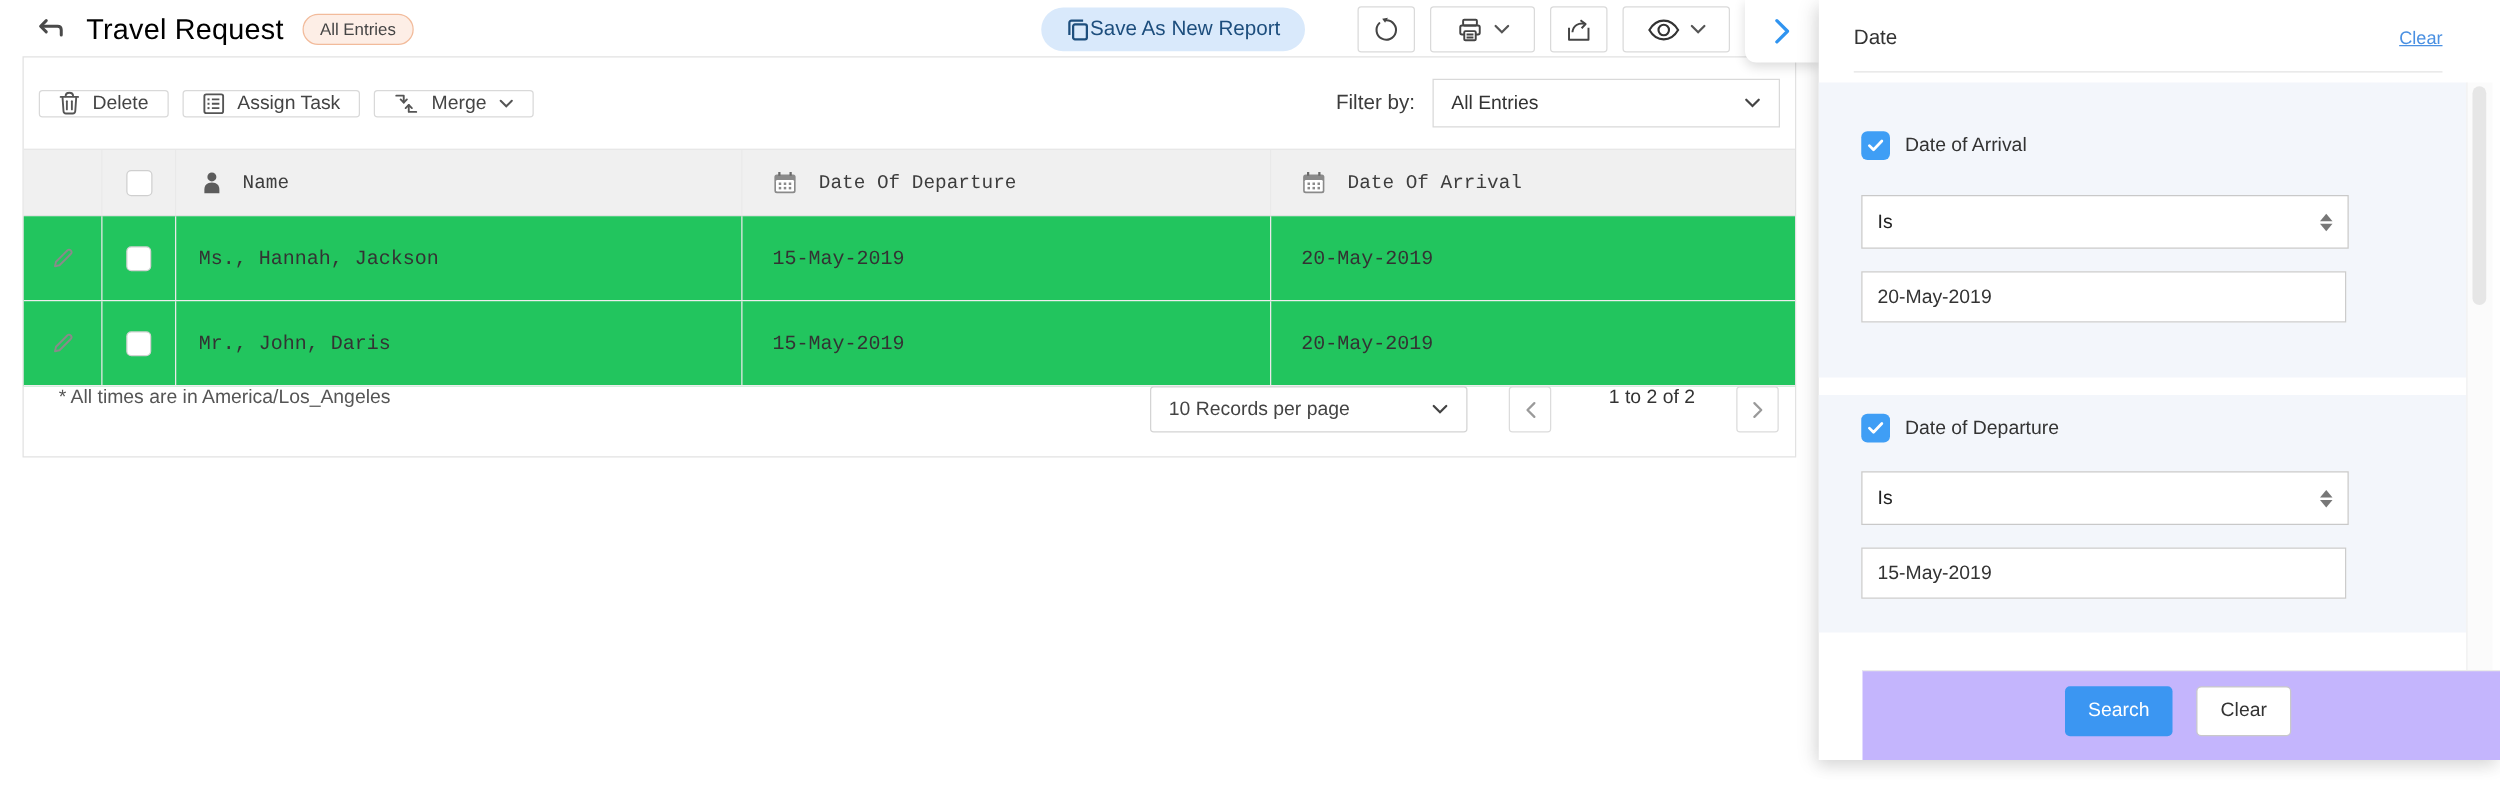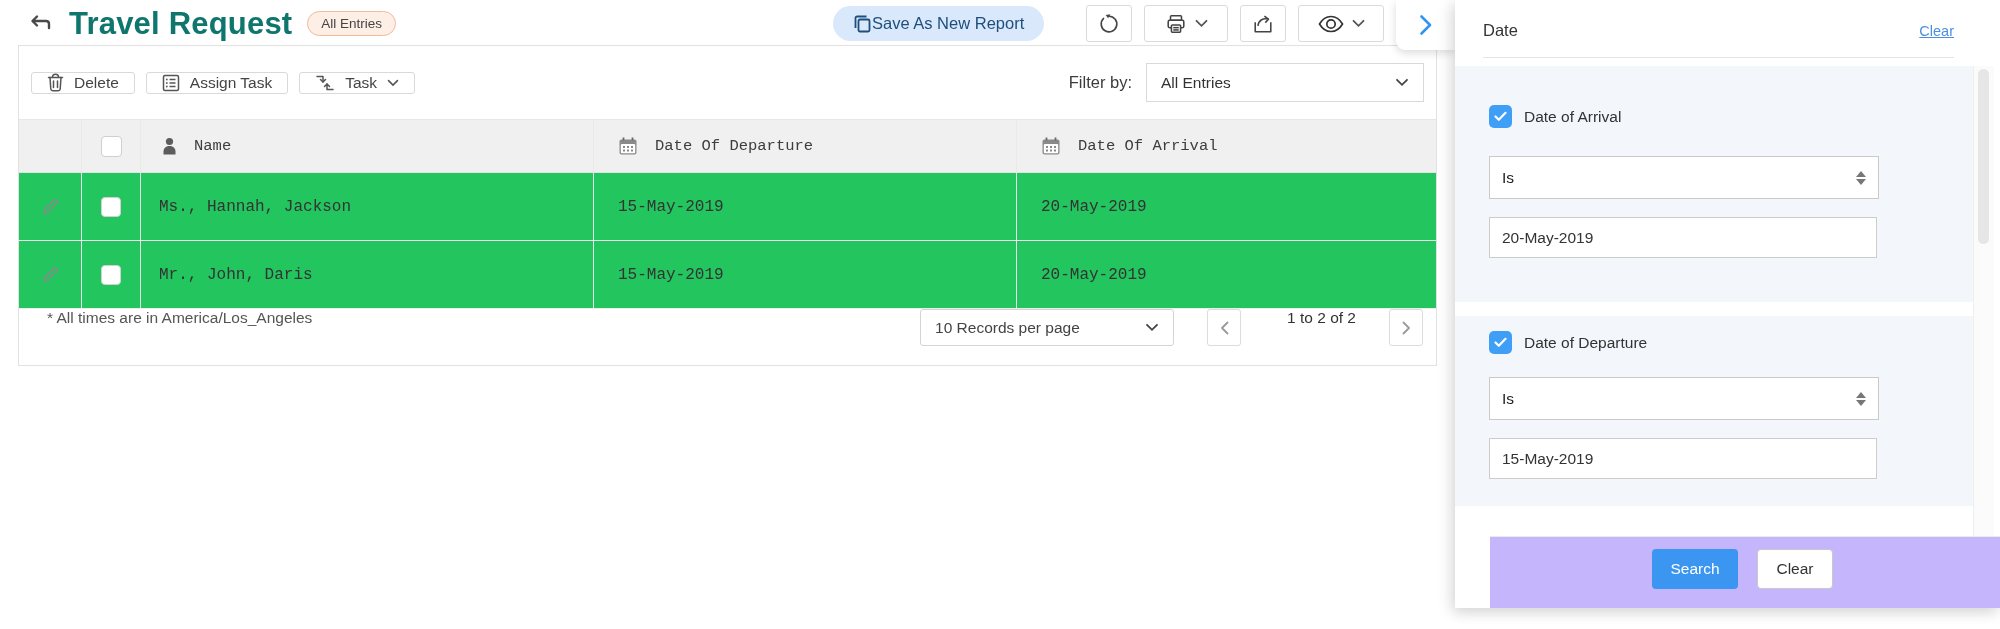--- a/index.html
+++ b/index.html
@@ -3,21 +3,21 @@
 <meta charset="utf-8">
 <style>
   * { margin:0; padding:0; box-sizing:border-box; }
   html,body { width:2000px; height:629px; background:#ffffff; font-family:"Liberation Sans", sans-serif; overflow:hidden; }
   #app { position:relative; width:2000px; height:629px; background:#fff; }
   svg { display:block; }
 
   
   .page-header { position:absolute; left:26px; top:0; height:47px; display:flex; align-items:center; gap:15px; z-index:1; }
   .back-btn { width:28px; height:28px; display:flex; align-items:center; justify-content:center; cursor:pointer; }
-  .page-title { font-size:31px; color:#0f766e; font-weight:700; letter-spacing:.2px; }
+  .page-title { font-size:23px; color:#000000; font-weight:400; letter-spacing:.2px; }
   .badge { background:#fdeee6; border:1px solid #f2bb9b; border-radius:15px; padding:4px 13px; font-size:13.5px; color:#454545; }
 
   .save-pill { position:absolute; left:833px; top:6px; height:35px; padding:0 20px; border-radius:18px;
     background:#d9e9fb; color:#1d4e7d; display:flex; align-items:center; font-size:16.5px; z-index:1; cursor:pointer; }
 
   .icon-btn { position:absolute; top:5px; height:37px; border:1px solid #dadada; border-radius:3px; background:#fff;
     display:flex; align-items:center; justify-content:center; gap:8px; z-index:1; cursor:pointer; }
   #btn-refresh { left:1086px; width:46px; }
   #btn-print   { left:1144px; width:84px; }
   #btn-export  { left:1240px; width:46px; }
@@ -198,21 +198,21 @@
       </div>
       <div class="tbl-btn">
         <span>
           <svg width="20" height="18" viewBox="0 0 20 18" fill="none" stroke="#555" stroke-width="1.5" stroke-linecap="round" stroke-linejoin="round">
             <path d="M2 2.5 H8 V8"></path>
               <path d="M5.5 5.5 L8 8 L10.5 5.5" fill="none"></path>
               <path d="M18 15.5 H12 V10"></path>
               <path d="M14.5 12.5 L12 10 L9.5 12.5" fill="none"></path>
           </svg>
         </span>
-        <span>Task</span>
+        <span>Merge</span>
         <span>
           <svg width="12" height="8" viewBox="0 0 13 9" fill="none" stroke="#555" stroke-width="1.8" stroke-linecap="round">
               <path d="M1.5 1.8 L6.5 6.8 L11.5 1.8"></path>
             </svg>
         </span>
       </div>
 
       <div class="filter-group">
         <span class="filter-label">Filter by:</span>
         <div class="filter-select">

